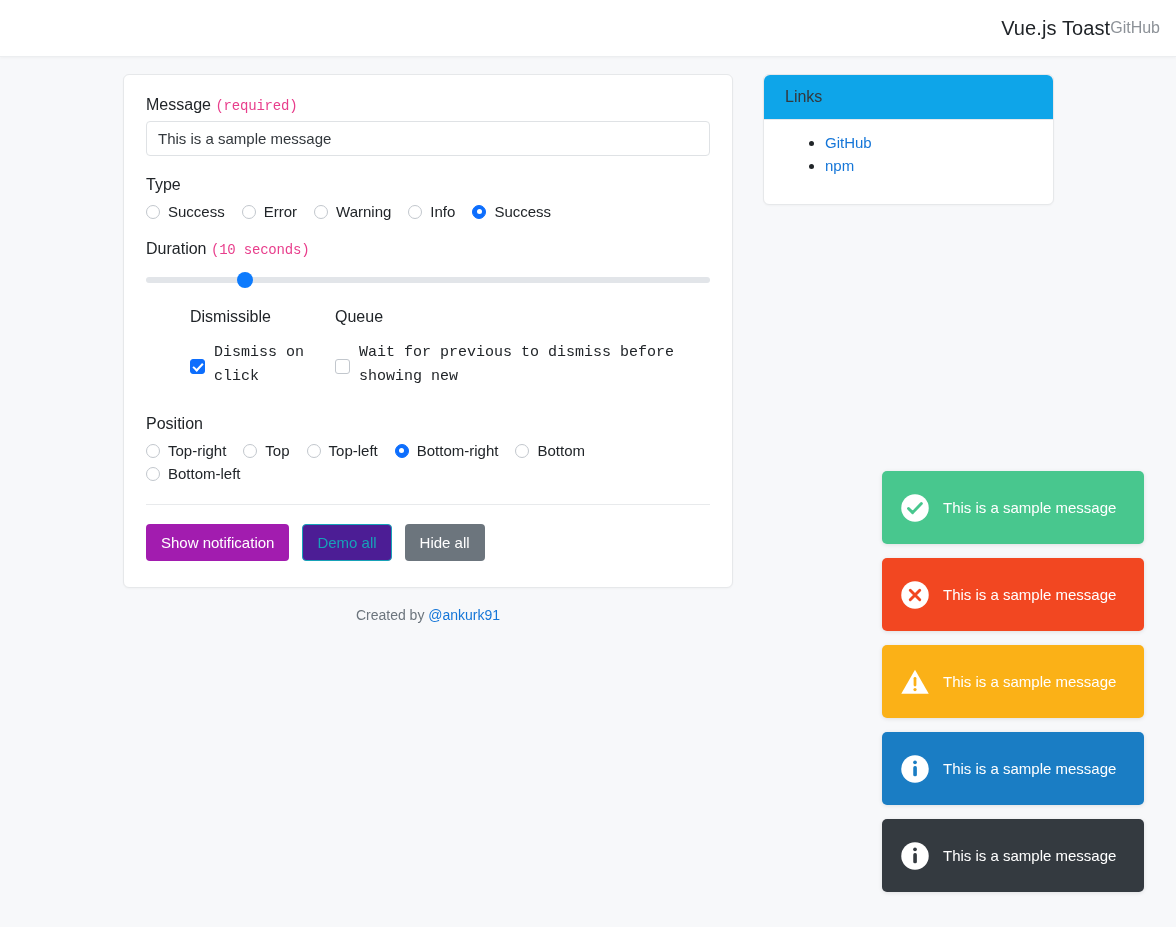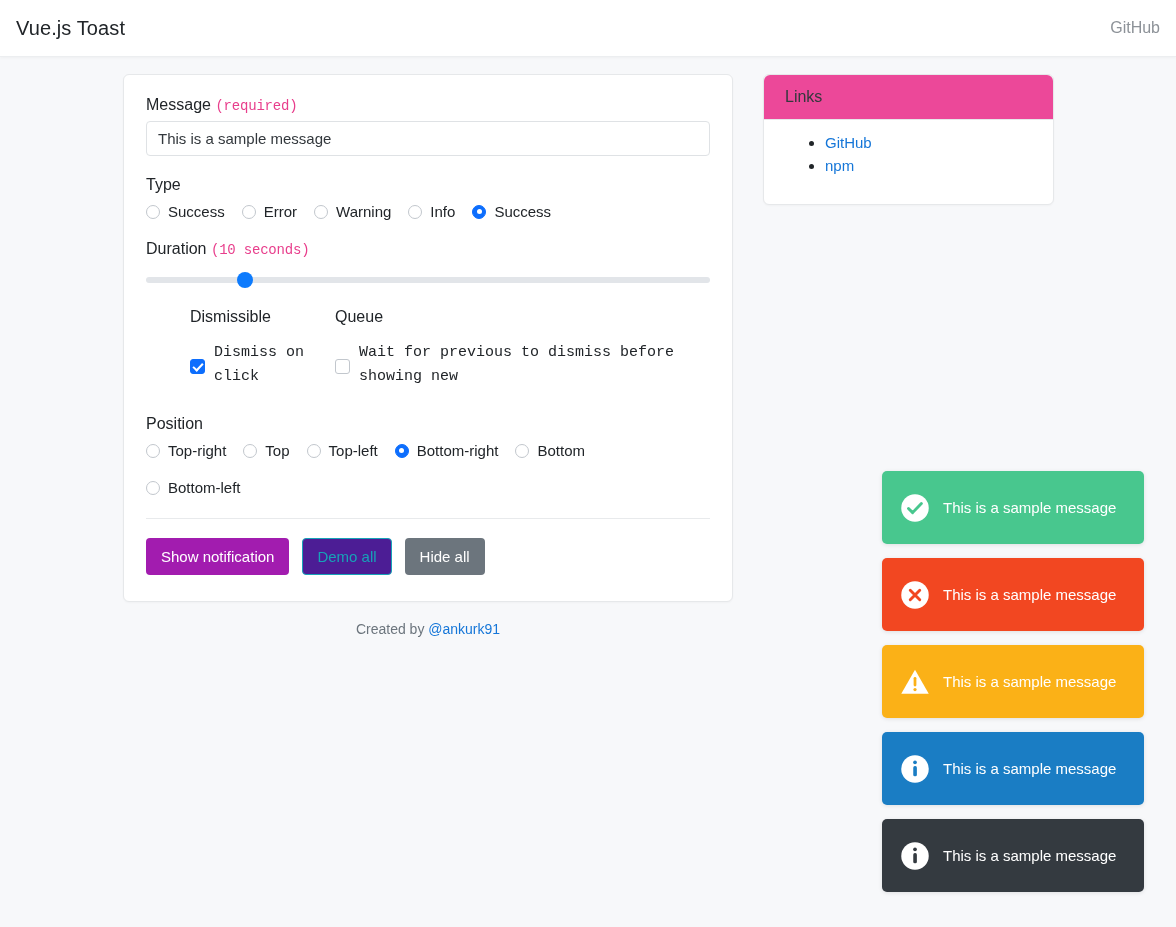--- a/index.html
+++ b/index.html
@@ -14,21 +14,21 @@
   .mono { font-family: "Liberation Mono", monospace; }
 
   
   .navbar {
     height: 57px;
     background: #ffffff;
     border-bottom: 1px solid #eceef0;
     box-shadow: 0 1px 3px rgba(0,0,0,0.04);
     display: flex;
     align-items: center;
-    justify-content: space-between;
+    justify-content: flex-end;
     padding: 0 16px;
     position: relative;
     z-index: 5;
   }
   .brand {
     font-size: 20px;
     color: #212529;
     letter-spacing: 0.1px;
   }
   .nav-link {
@@ -53,21 +53,21 @@
   
   .card {
     background: #ffffff;
     border: 1px solid #e6e8ea;
     border-radius: 6px;
     box-shadow: 0 1px 2px rgba(16,24,40,0.03);
   }
   .card-body { padding: 21px 22px 26px 22px; }
 
   .links-card-header {
-    background: #ec4899;
+    background: #0ea5e9;
     border-bottom: 1px solid #e6e8ea;
     border-radius: 6px 6px 0 0;
     padding: 13px 21px;
     font-size: 16px;
     color: #33383d;
   }
   .links-card-body { padding: 14px 21px 24px 21px; }
   .links-list { margin: 0; padding-left: 40px; }
   .links-list li { margin-bottom: 6px; font-size: 15px; }
   .links-list li::marker { color: #212529; }
@@ -105,21 +105,21 @@
   .group { margin-top: 20px; }
   .group-title {
     font-size: 16px;
     margin-bottom: 9px;
   }
 
   .radio-row {
     display: flex;
     flex-wrap: wrap;
     align-items: flex-end;
-    row-gap: 20px;
+    row-gap: 6px;
   }
   .radio-item {
     display: inline-flex;
     align-items: center;
     margin-right: 17px;
     cursor: pointer;
   }
   .radio-item .lbl { font-size: 15px; color: #212529; margin-left: 8px; }
 
   .radio {

